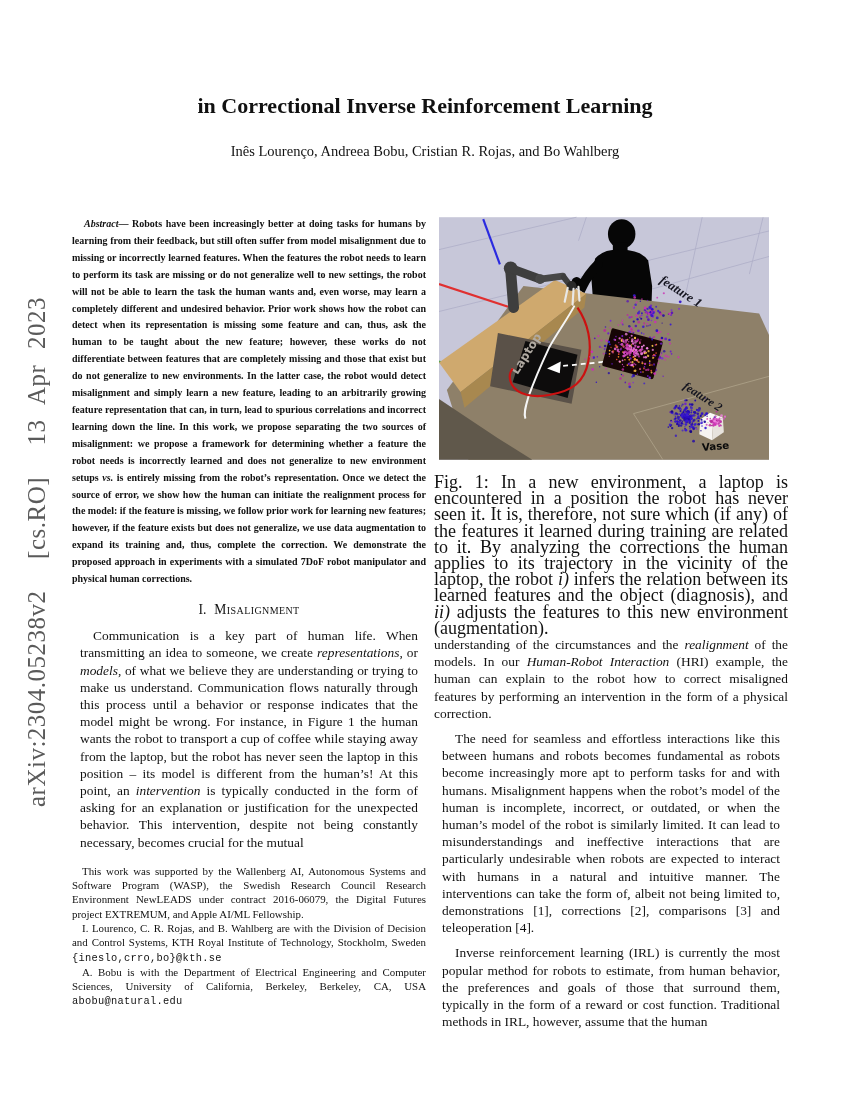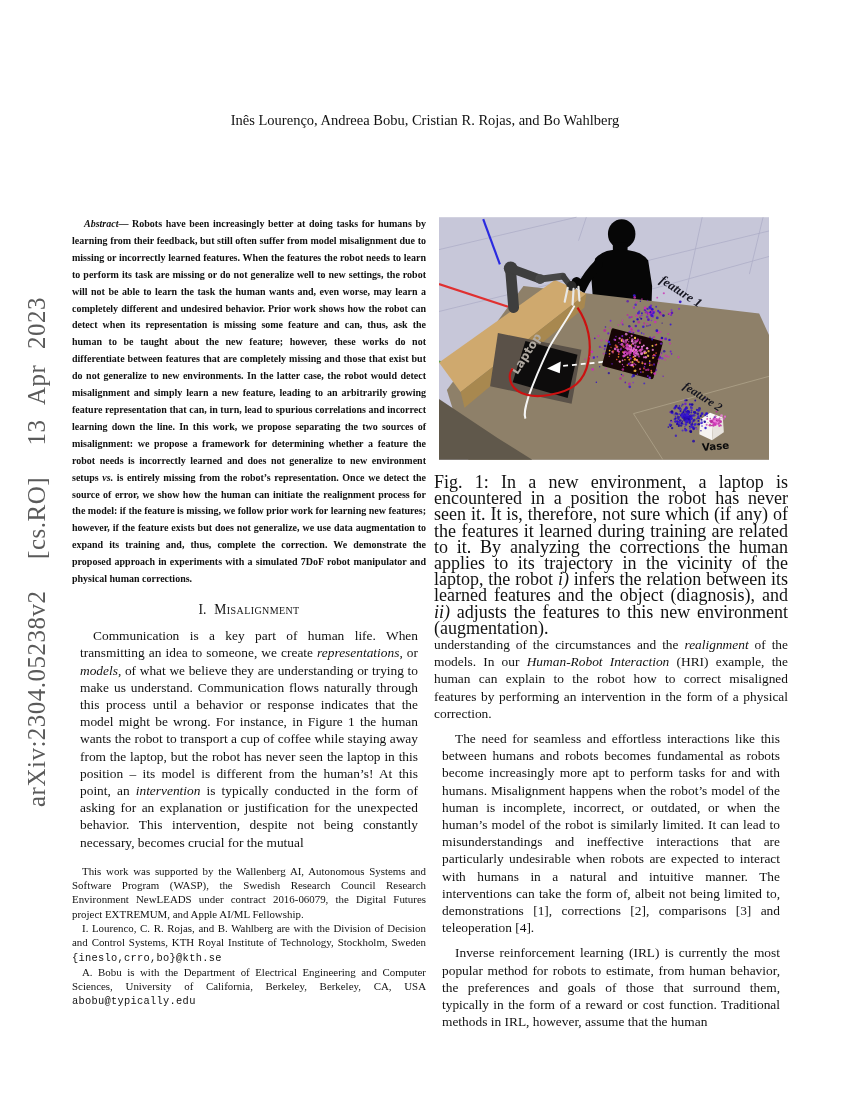--- a/index.html
+++ b/index.html
@@ -31,34 +31,35 @@
 </style>
 </head>
 <body>
 
 <div class="page">
 
   <div class="arxiv">arXiv:2304.05238v2  [cs.RO]  13 Apr 2023</div>
 
   <div class="header">
     <div class="title">
+      <div>in Correctional Inverse Reinforcement Learning</div>
     </div>
     <div class="authors">Inês Lourenço, Andreea Bobu, Cristian R. Rojas, and Bo Wahlberg</div>
   </div>
 
   <div class="col col-left">
     <p class="abstract"><span style="font-style: italic;">Abstract</span><span>— Robots have been increasingly better at doing tasks for humans by learning from their feedback, but still often suffer from model misalignment due to missing or incorrectly learned features. When the features the robot needs to learn to perform its task are missing or do not generalize well to new settings, the robot will not be able to learn the task the human wants and, even worse, may learn a completely different and undesired behavior. Prior work shows how the robot can detect when its representation is missing some feature and can, thus, ask the human to be taught about the new feature; however, these works do not differentiate between features that are completely missing and those that exist but do not generalize to new environments. In the latter case, the robot would detect misalignment and simply learn a new feature, leading to an arbitrarily growing feature representation that can, in turn, lead to spurious correlations and incorrect learning down the line. In this work, we propose separating the two sources of misalignment: we propose a framework for determining whether a feature the robot needs is incorrectly learned and does not generalize to new environment setups </span><span style="font-style: italic;">vs.</span><span> is entirely missing from the robot’s representation. Once we detect the source of error, we show how the human can initiate the realignment process for the model: if the feature is missing, we follow prior work for learning new features; however, if the feature exists but does not generalize, we use data augmentation to expand its training and, thus, complete the correction. We demonstrate the proposed approach in experiments with a simulated 7DoF robot manipulator and physical human corrections.</span></p>
     <div class="sec-head">
       <span class="sec-num">I.</span><span class="sc">Misalignment</span>
     </div>
     <p class="body"><span>Communication is a key part of human life. When transmitting an idea to someone, we create </span><span style="font-style: italic;">representations</span><span>, or </span><span style="font-style: italic;">models</span><span>, of what we believe they are understanding or trying to make us understand. Communication flows naturally through this process until a behavior or response indicates that the model might be wrong. For instance, in Figure 1 the human wants the robot to transport a cup of coffee while staying away from the laptop, but the robot has never seen the laptop in this position – its model is different from the human’s! At this point, an </span><span style="font-style: italic;">intervention</span><span> is typically conducted in the form of asking for an explanation or justification for the unexpected behavior. This intervention, despite not being constantly necessary, becomes crucial for the mutual</span></p>
     <div class="footnotes">
       <p><span>This work was supported by the Wallenberg AI, Autonomous Systems and Software Program (WASP), the Swedish Research Council Research Environment NewLEADS under contract 2016-06079, the Digital Futures project EXTREMUM, and Apple AI/ML Fellowship.</span></p>
       <p><span>I. Lourenco, C. R. Rojas, and B. Wahlberg are with the Division of Decision and Control Systems, KTH Royal Institute of Technology, Stockholm, Sweden </span><span class="mono">{ineslo,crro,bo}@kth.se</span></p>
-      <p><span>A. Bobu is with the Department of Electrical Engineering and Computer Sciences, University of California, Berkeley, Berkeley, CA, USA </span><span class="mono">abobu@typically.edu</span></p>
+      <p><span>A. Bobu is with the Department of Electrical Engineering and Computer Sciences, University of California, Berkeley, Berkeley, CA, USA </span><span class="mono">abobu@natural.edu</span></p>
     </div>
   </div>
 
   <div class="col col-right">
     <div class="fig-wrap">
       <svg id="fig1-svg" width="330" height="247" viewBox="0 0 336 247">
 
         <rect x="0" y="0" width="336" height="247" fill="#c7c7d9"></rect>
 
         <g stroke-width="0.8" opacity="0.85">

